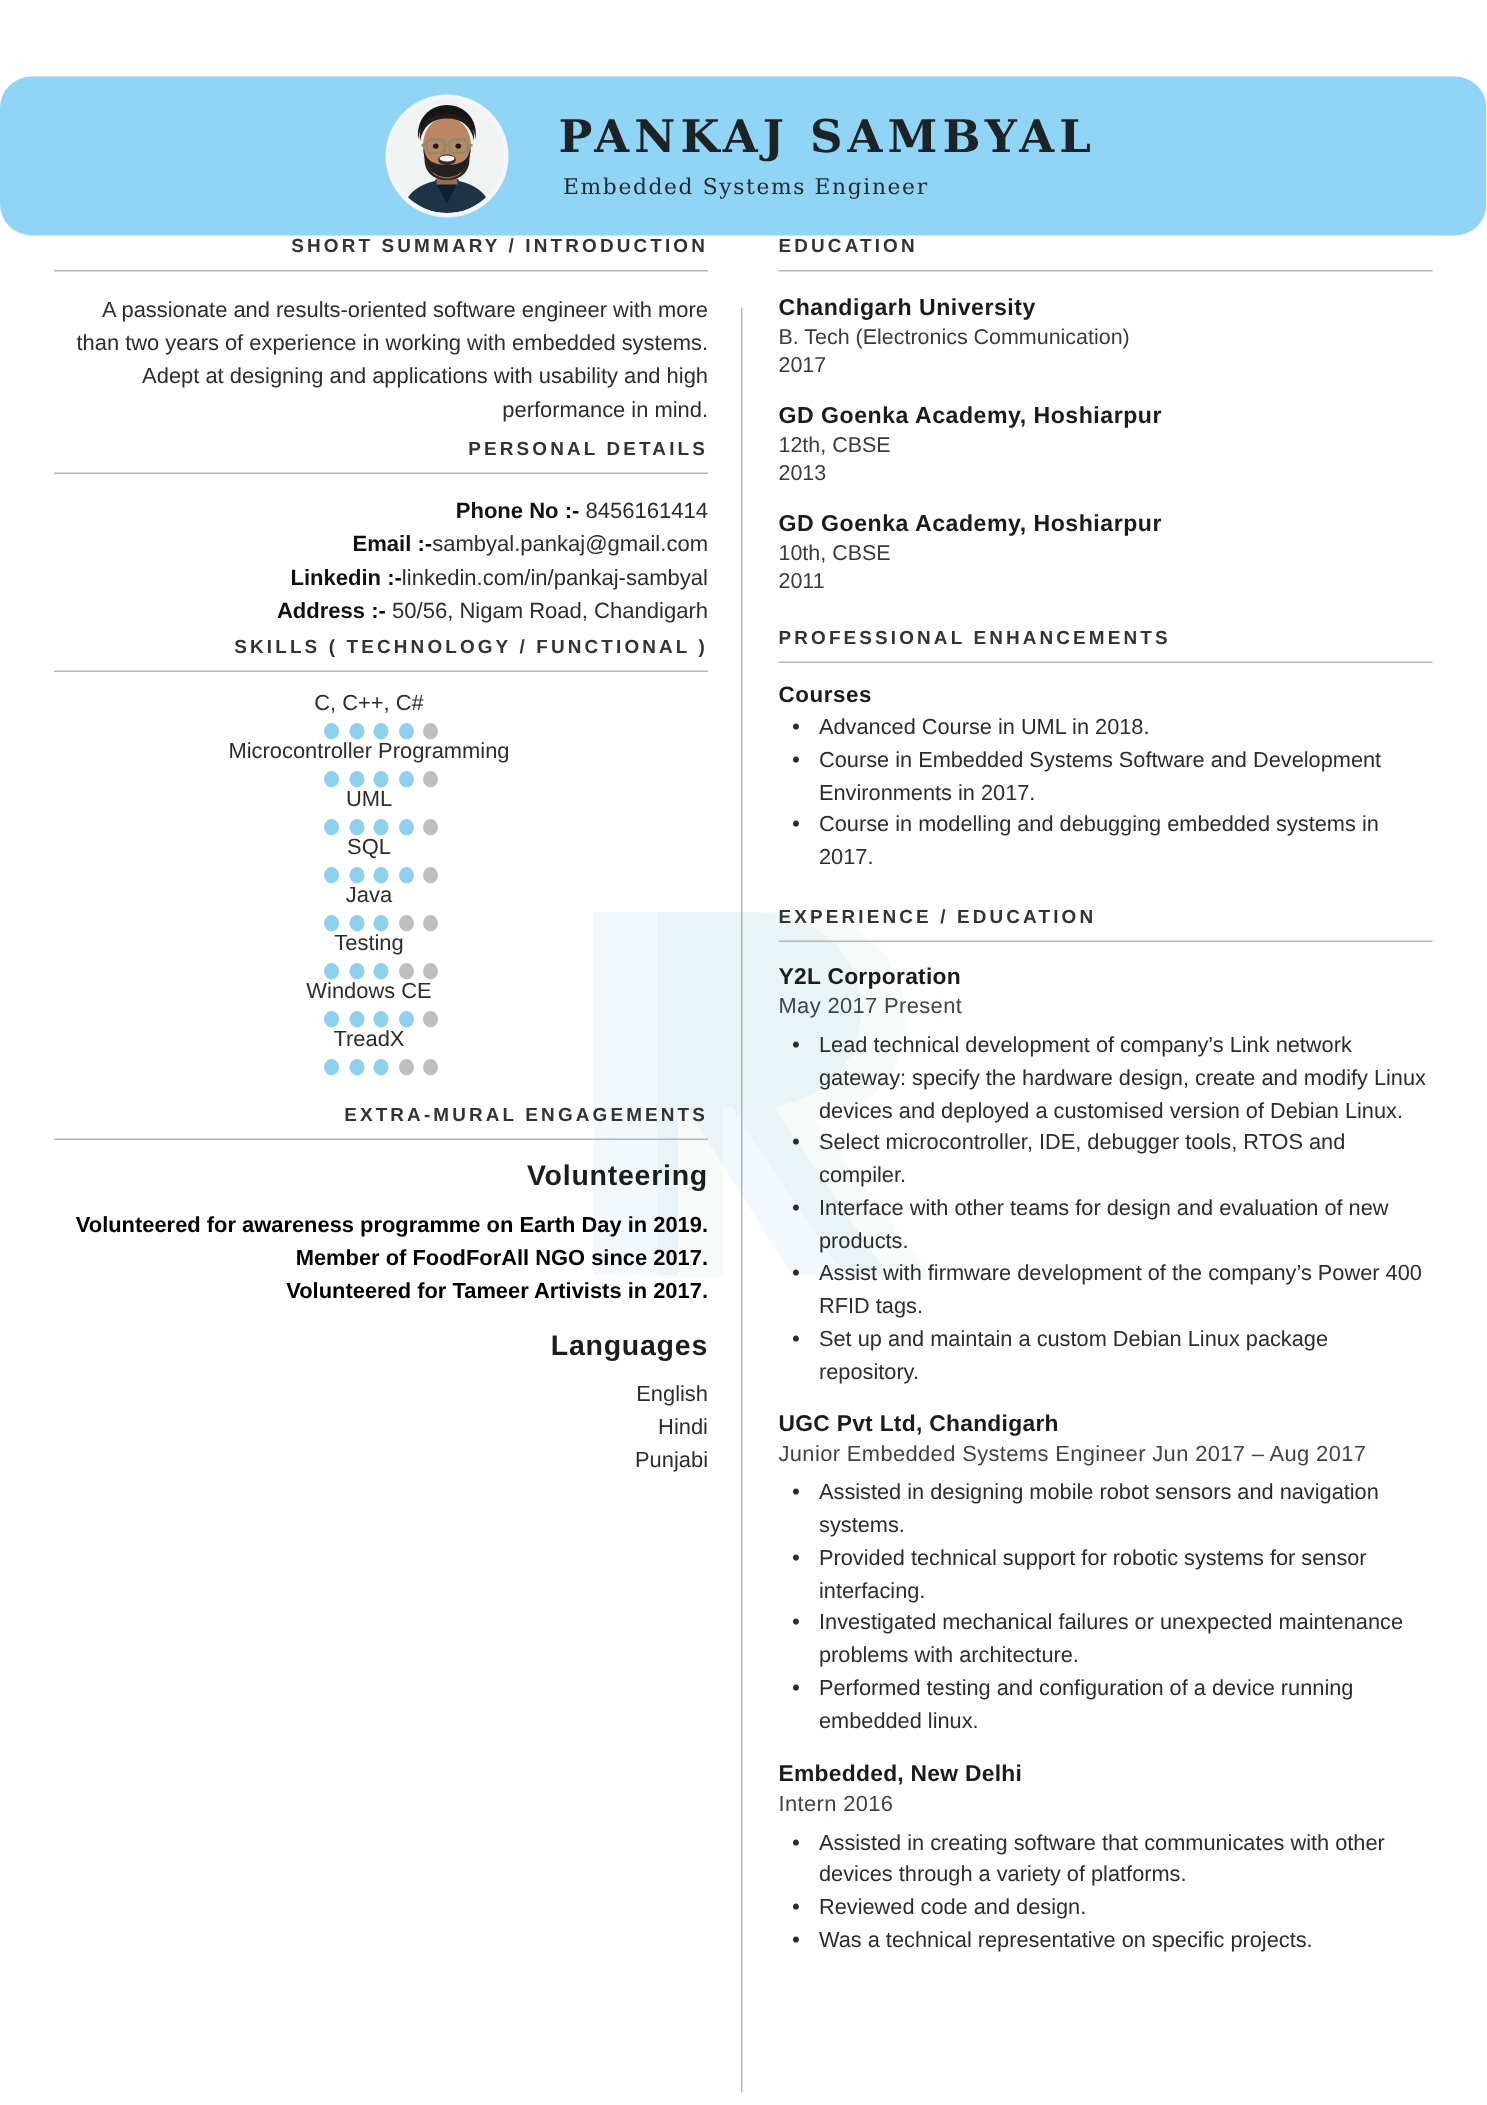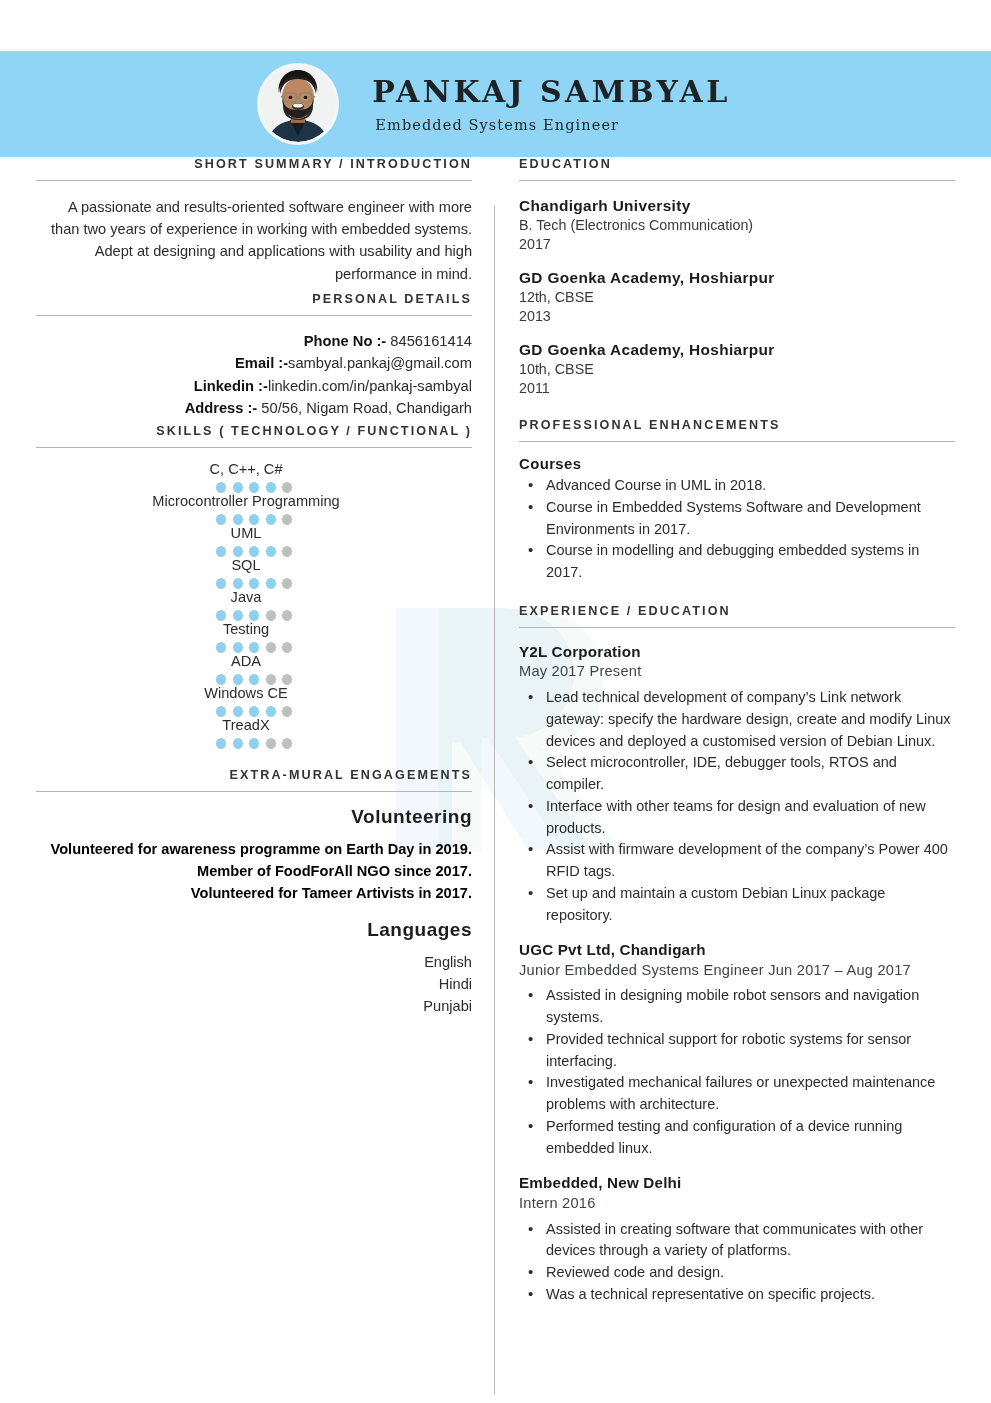--- a/index.html
+++ b/index.html
@@ -22,20 +22,21 @@
     opacity:1;
   }
 
   
   #header-band {
     position:absolute;
     left:0; top:51px;
     width:991px; height:106px;
     background:#90d5f5;
     z-index:2;
+    border-radius:21px;
   }
   #header-inner {
     position:absolute;
     left:0; top:0; width:991px; height:106px;
     display:flex; align-items:center; justify-content:center;
   }
   #avatar {
     width:76px; height:76px;
     border-radius:50%;
     overflow:hidden;
@@ -313,30 +314,20 @@
           <span class="skill-label">Testing</span>
           <span class="dots">
             <span class="dot on"></span>
             <span class="dot on"></span>
             <span class="dot on"></span>
             <span class="dot"></span>
             <span class="dot"></span>
           </span>
         </div>
         <div class="skill-row">
-          <span class="skill-label">ADA</span>
-          <span class="dots">
-            <span class="dot on"></span>
-            <span class="dot on"></span>
-            <span class="dot on"></span>
-            <span class="dot"></span>
-            <span class="dot"></span>
-          </span>
-        </div>
-        <div class="skill-row">
           <span class="skill-label">Windows CE</span>
           <span class="dots">
             <span class="dot on"></span>
             <span class="dot on"></span>
             <span class="dot on"></span>
             <span class="dot on"></span>
             <span class="dot"></span>
           </span>
         </div>
         <div class="skill-row">

